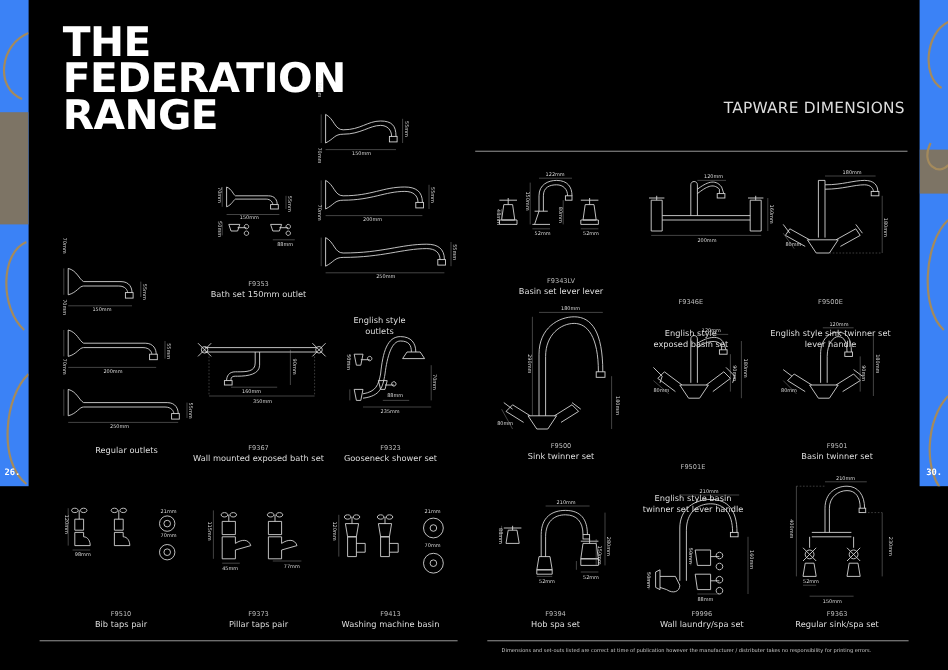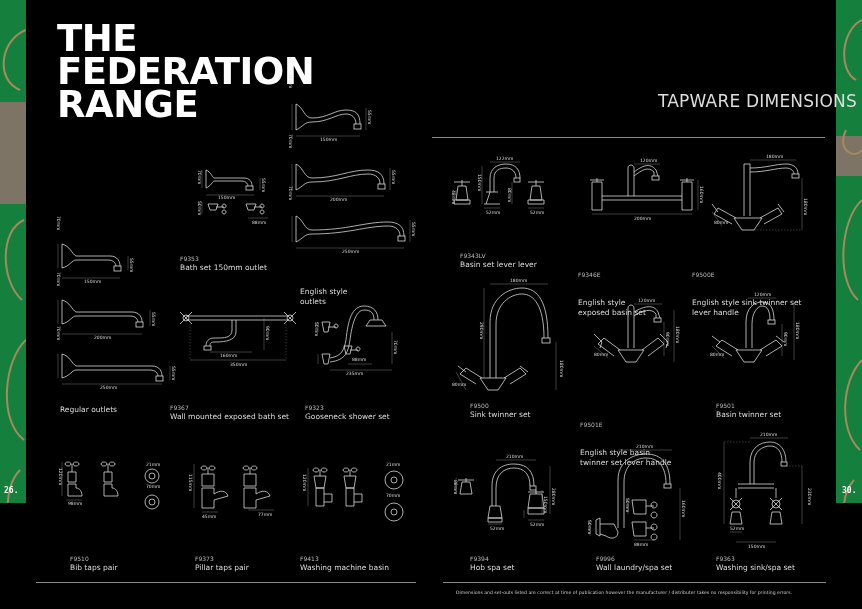--- a/index.html
+++ b/index.html
@@ -1,28 +1,28 @@
 <!DOCTYPE html>
 <html><head>
 <meta charset="utf-8">
 <style>
   html, body { margin:0; padding:0; }
   body { width:862px; height:609px; position:relative; overflow:hidden; background:#000; font-family:"Liberation Sans", sans-serif; color:#fff; }
-  .edge { position:absolute; top:0; height:503px; background:#15803d; overflow:hidden; }
+  .edge { position:absolute; top:0; height:442px; background:#3b82f6; overflow:hidden; }
   .edge.left { left:0; width:26px; }
   .edge.right { left:836px; width:26px; }
   .edge .band { position:absolute; left:0; right:0; top:38px; height:115px; background:#7d7465; }
   .edge svg { position:absolute; left:0; top:0; }
   .pagenum { position:absolute; bottom:8px; font-family:"DejaVu Sans Mono", monospace; font-size:8px; font-weight:bold; color:#fff; }
   .edge.left .pagenum { left:4px; }
   .edge.right .pagenum { left:6px; }
   .title { position:absolute; left:57px; top:22px; font-family:"DejaVu Sans", sans-serif; font-weight:bold; font-size:37px; line-height:33px; letter-spacing:-0.5px; color:#fff; white-space:pre-line; }
-  .subtitle { position:absolute; left:658px; top:91px; font-family:"DejaVu Sans", sans-serif; font-size:17px; color:#ddd; letter-spacing:0.2px; }
+  .subtitle { position:absolute; left:658px; top:91px; font-family:"DejaVu Sans", sans-serif; font-size:14px; color:#ddd; letter-spacing:0.2px; }
   .rule { position:absolute; height:1px; background:#888; }
-  .caption { position:absolute; text-align:left; font-family:"DejaVu Sans", sans-serif; color:#ddd; }
+  .caption { position:absolute; text-align:center; font-family:"DejaVu Sans", sans-serif; color:#ddd; }
   .caption .code { display:block; font-size:6px; color:#bbb; line-height:8px; }
   .caption .name { display:block; font-size:7.5px; line-height:9.5px; }
   .drawing { position:absolute; }
   .drawing svg { overflow:visible; }
   .dim { font-family:"DejaVu Sans", sans-serif; font-size:4.5px; fill:#ddd; }
   .disclaimer { position:absolute; left:456px; top:590px; font-size:4.6px; color:#ccc; font-family:"DejaVu Sans", sans-serif; }
   svg .ln { stroke:#d8d8d8; stroke-width:0.8; fill:none; }
   svg .dl { stroke:#999; stroke-width:0.4; fill:none; }
   svg .dd { stroke:#888; stroke-width:0.4; fill:none; stroke-dasharray:1.5 1.5; }
 </style>
@@ -411,16 +411,16 @@
     <path class="dd" d="M12 10 H38 M74 34 H90"></path>
     <text class="dim" x="48" y="4">210mm</text>
     <text class="dim" x="40" y="-6" transform="rotate(90)">400mm</text>
     <text class="dim" x="56" y="-96" transform="rotate(90)">230mm</text>
     <text class="dim" x="18" y="98">52mm</text>
     <text class="dim" x="36" y="116">150mm</text>
   </svg>
 </div>
 <div class="caption" style="left:716px;top:555px;width:90px;">
   <span class="code">F9363</span>
-  <span class="name">Washing sink/spa set</span>
+  <span class="name">Regular sink/spa set</span>
 </div>
 
 <div class="disclaimer">Dimensions and set-outs listed are correct at time of publication however the manufacturer / distributer takes no responsibility for printing errors.</div>
 
 </body></html>

